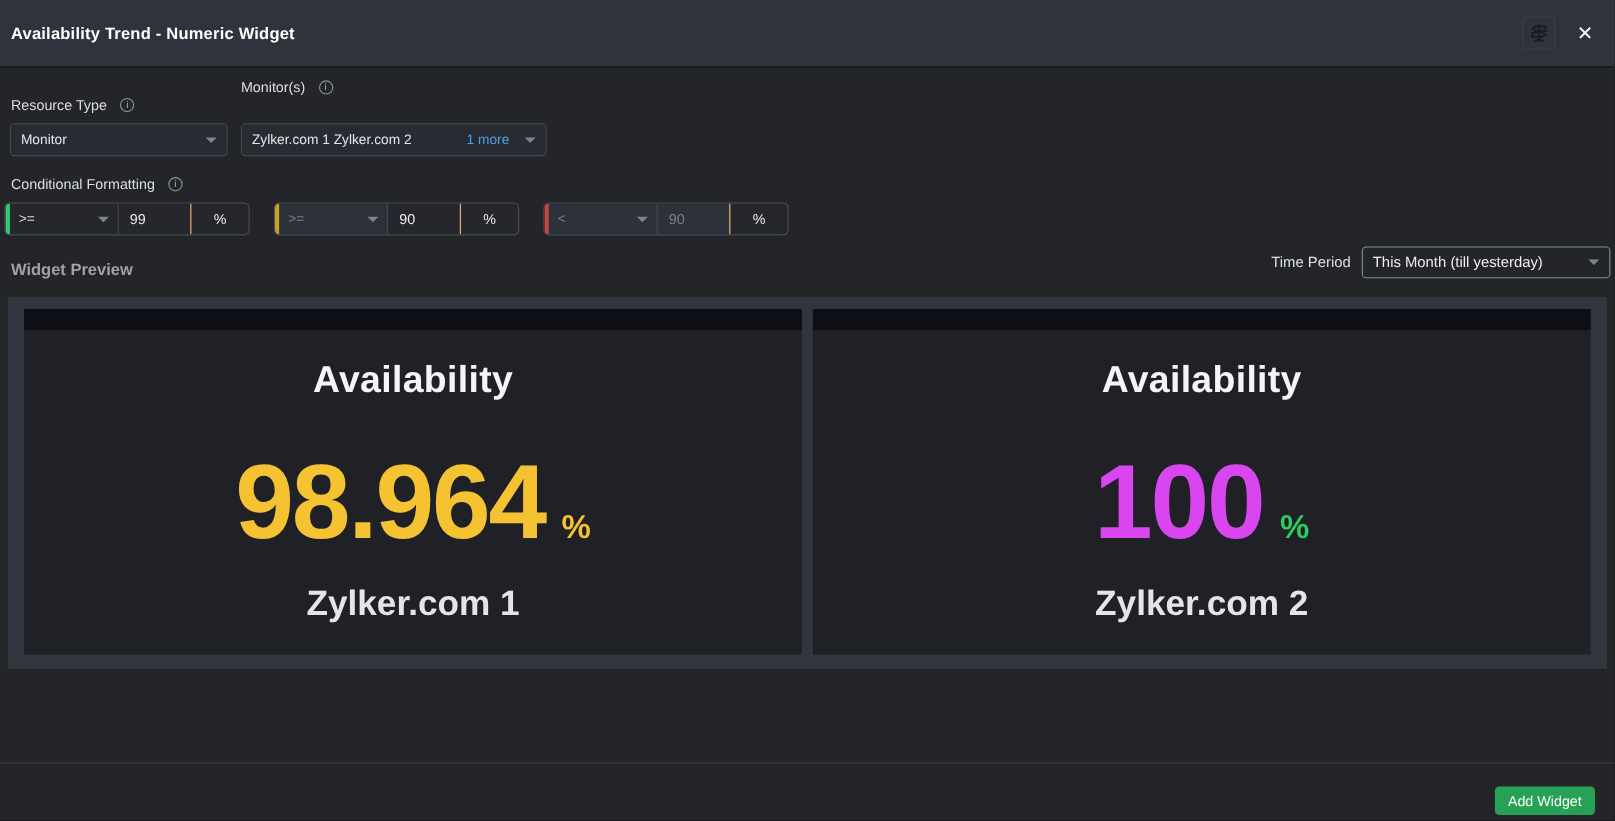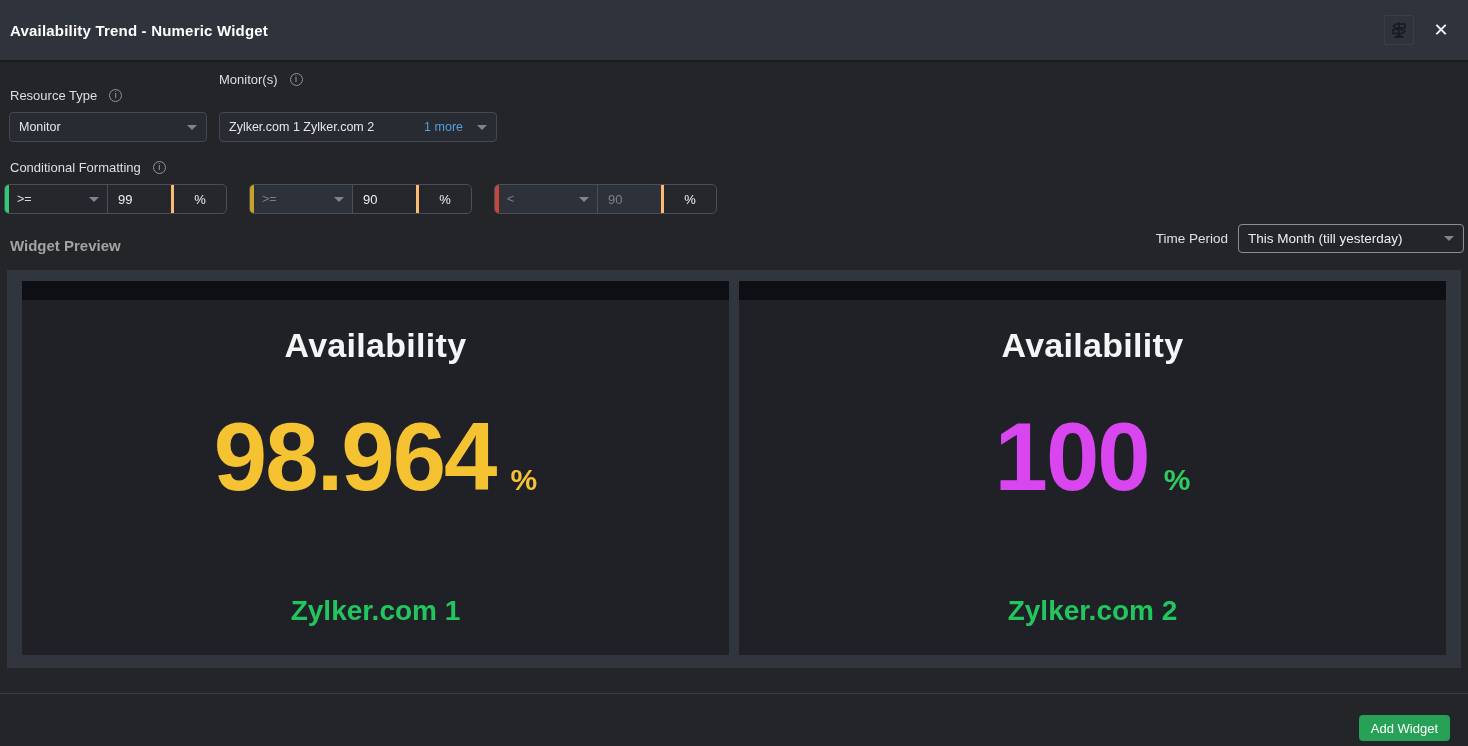--- a/index.html
+++ b/index.html
@@ -52,54 +52,54 @@
   }
   .stripe { width:4px; flex:none; }
   .cond-op {
     width:99px; flex:none; display:flex; align-items:center; padding:0 8px;
     border-right:1px solid #4a4e57; color:#d7dade; font-size:12.5px; cursor:pointer;
   }
   .cond-op.dim { background:#2d313a; color:#787d86; }
   .cond-op .op-txt { flex:1; }
   .cond-val {
     width:66px; flex:none; border:none; outline:none; background:#25272d;
-    border-right:3px solid #fdba74; color:#eceef1; font-size:13px; padding:0 10px;
+    border-right:1px solid #fdba74; color:#eceef1; font-size:13px; padding:0 10px;
     font-family:"Liberation Sans", sans-serif;
   }
   .cond-val.dim { background:#2d313a; color:#7b8089; }
   .cond-unit {
     flex:1; display:flex; align-items:center; justify-content:center;
     color:#eceef1; font-size:13px;
   }
   
   .section-title { position:absolute; font-size:15px; font-weight:700; color:#a3a3a3; }
   .time-period-wrap {
     position:absolute; top:224px; right:4px; display:flex; align-items:center; gap:10px;
   }
   .tp-label { font-size:13.5px; color:#dde0e5; }
   .tp-select {
     width:226px; height:29px; background:transparent; border:1px solid #878e98;
     border-radius:4px; display:flex; align-items:center; padding:0 9px;
     color:#eceef1; font-size:13.5px; cursor:pointer;
   }
   .tp-select .sel-text { flex:1; white-space:nowrap; }
   .panel {
-    position:absolute; left:7px; top:270px; width:1454px; height:398px;
+    position:absolute; left:7px; top:270px; width:1454px; height:338px;
     background:#31353e; display:flex; gap:10px; padding:11px 15px 13px 15px;
   }
   .card {
     flex:1; background:#1f2127; position:relative;
     display:flex; flex-direction:column; align-items:center;
   }
   .card-strip { align-self:stretch; height:19px; background:#0d0f14; flex:none; }
   .metric-title { margin-top:26px; font-size:34px; font-weight:700; color:#f4f5f7; letter-spacing:.3px; }
   .value-row { margin-top:44px; display:flex; align-items:flex-end; }
   .big-value { font-size:96px; font-weight:800; line-height:1; letter-spacing:-2px; }
   .big-unit { font-size:30px; font-weight:700; margin-left:15px; padding-bottom:8px; }
-  .monitor-name { position:absolute; bottom:28px; font-size:28px; font-weight:700; color:#22c55e; }
+  .monitor-name { position:absolute; bottom:28px; font-size:32px; font-weight:700; color:#e5e5e5; }
   
   .footer-divider { position:absolute; left:0; right:0; top:693px; height:1px; background:#3a3e46; }
   .add-btn {
     position:absolute; right:18px; top:715px; height:26px; padding:0 12px;
     border:none; border-radius:4px; color:#ffffff; font-size:13px;
     font-family:"Liberation Sans", sans-serif; cursor:pointer;
   }
 </style>
 </head>
 <body>

